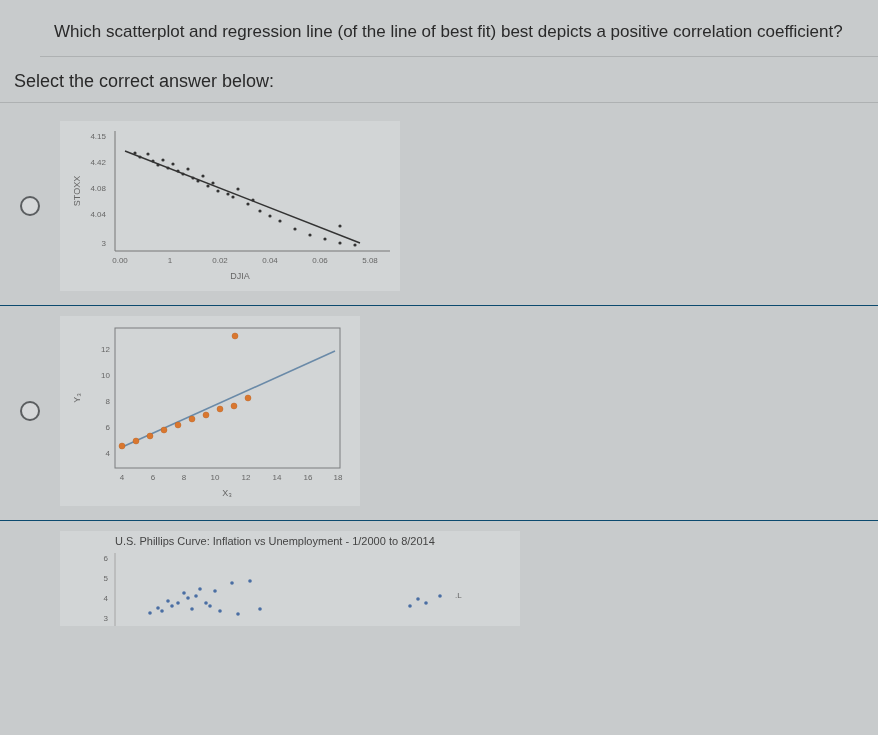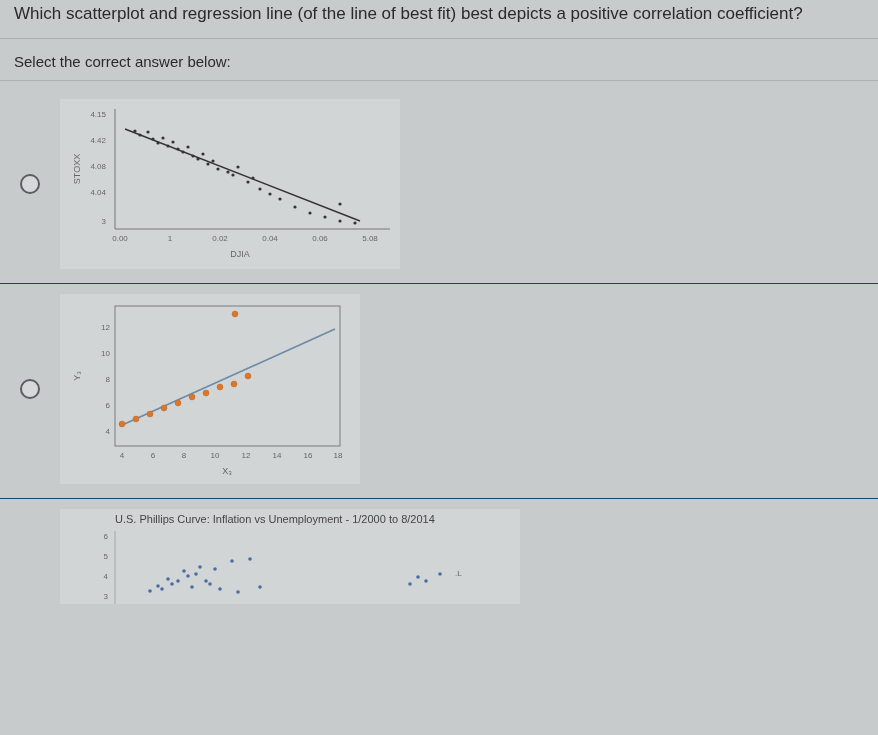--- a/index.html
+++ b/index.html
@@ -5,28 +5,29 @@
   * { box-sizing: border-box; margin: 0; padding: 0; }
   body {
     width: 878px;
     height: 735px;
     background: #c8cbcc;
     font-family: Arial, Helvetica, sans-serif;
     color: #2a2a2a;
     overflow: hidden;
   }
   .question-header {
-    padding: 4px 14px 14px;
+    padding: 22px 14px 14px;
     border-bottom: 1px solid #aeb1b2;
     font-size: 17px;
+    margin-left: 40px;
   }
   .prompt-row {
     padding: 14px 14px 10px;
     border-bottom: 1px solid #aeb1b2;
-    font-size: 15px;
+    font-size: 18px;
   }
   .options {
     padding-top: 8px;
   }
   .option-row {
     display: flex;
     align-items: center;
     border-bottom: 1px solid #0c4a6e;
     padding: 10px 0 14px;
   }

